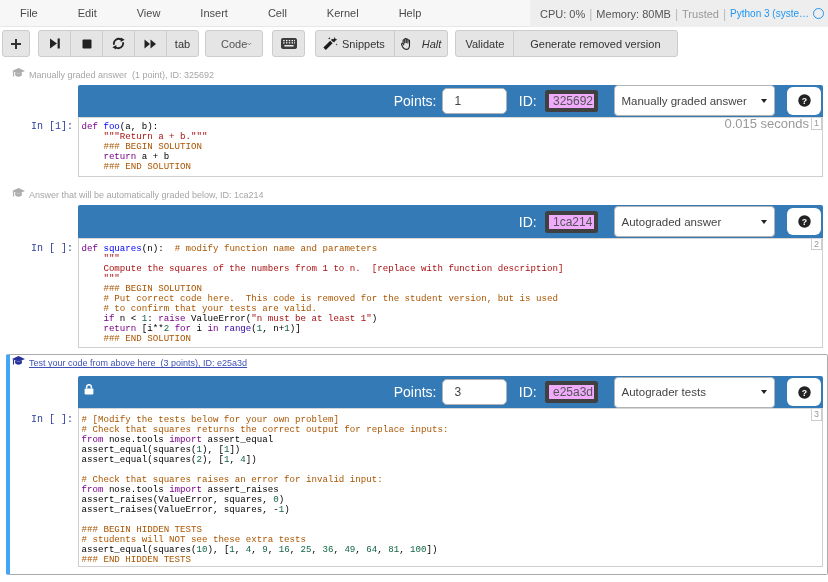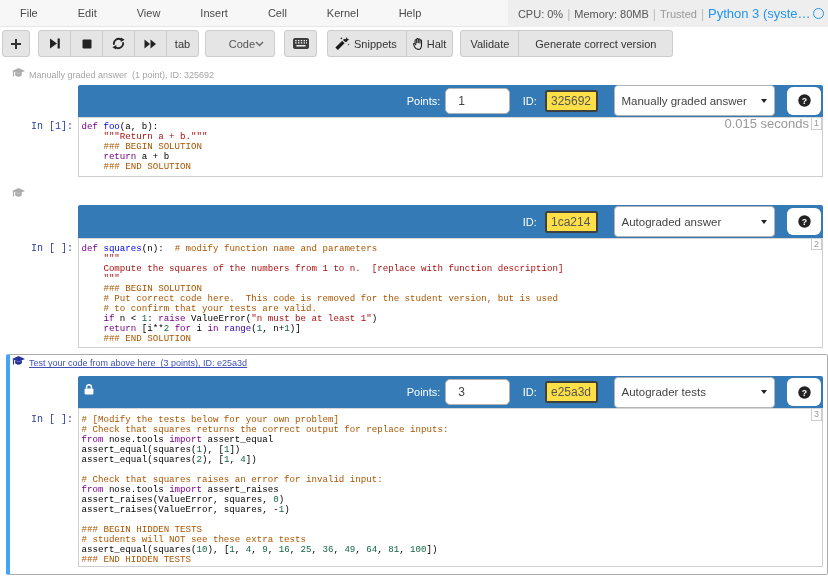--- a/index.html
+++ b/index.html
@@ -8,60 +8,60 @@
 
 
 #menubar { height:27px; background:#f7f7f7; border-bottom:1px solid #e7e7e7;
   display:flex; align-items:center; font-size:11px; color:#4a4a4a; position:relative; }
 #menubar .mi { padding:0 20px; }
 
 #status { position:absolute; right:0; top:0; height:27px; display:flex; align-items:center;
   font-size:11px; color:#555; background:#eeeeee; padding:0 4px 0 10px; }
 #status .sep { color:#bbb; margin:0 4px; font-size:12px; }
 #status .trusted { color:#999; }
-#status .kern { color:#2196F3; font-size:13px; max-width:101px; overflow:hidden; white-space:nowrap; }
+#status .kern { color:#2196F3; font-size:10px; max-width:101px; overflow:hidden; white-space:nowrap; }
 #status .kcircle { margin-left:4px; width:11px; height:11px; border:1.5px solid #2196F3;
   border-radius:50%; }
 
 
 #toolbar { padding:3px 0 0 2px; height:34px; display:flex; align-items:flex-start; }
 .btn { height:27px; background:#e5e5e5; border:1px solid #ccc; border-radius:3px;
   display:inline-flex; align-items:center; justify-content:center; color:#333;
   font-size:11px; padding:0 9px; }
 .bgroup { display:inline-flex; }
 .bgroup .btn { border-radius:0; margin-left:-1px; }
 .bgroup.g1 .btn { width:33px; padding:0; }
 .bgroup .btn:first-child { border-radius:3px 0 0 3px; margin-left:0; }
 .bgroup .btn:last-child { border-radius:0 3px 3px 0; }
 .tspace { width:8px; }
-.codesel { width:70px; justify-content:flex-end; padding:0 10px 0 15px; color:#555; }
+.codesel { width:58px; justify-content:flex-end; padding:0 10px 0 15px; color:#555; }
 
 
 #notebook { padding:5px 0 0 6px; }
 .cell { margin:0 0 0 0; padding:0px 4px 7.7px 2px; border:1px solid transparent;
   border-left-width:4px; border-radius:2px; }
 .cell.selected { border-color:#ababab; border-left-color:#42A5F5; padding-bottom:7px; }
 .cell.c2 { padding-bottom:5.5px; }
 .nblabel { height:16px; display:flex; align-items:center; padding-left:0px; margin-bottom:1.7px;
   font-size:9px; color:#a6a6a6; }
 .nblabel svg { margin-right:4px; margin-bottom:4px; }
 .cell.c2 .nblabel { margin-bottom:2.5px; }
 .cell.selected .nblabel { color:#3f51b5; margin-bottom:4.4px;text-decoration:underline; }
 .cellrow { display:flex; }
 .promptcol { width:65.5px; flex:none; text-align:right; padding-right:4.5px;
   font-family:"Liberation Mono", monospace; font-size:10px; color:#303F9F; }
 .promptcol .prompt { padding-top:39px; line-height:10px; }
 .contentcol { flex:1; min-width:0; }
 .ctb { height:32.5px; background:#337ab7; border-radius:2px 2px 0 0;
   display:flex; align-items:center; justify-content:flex-end; padding:0 2px 0 6px; }
-.ctb .wlabel { color:#fff; font-size:11px; margin-right:5px; }
+.ctb .wlabel { color:#fff; font-size:14px; margin-right:5px; }
 .ctb .pinput { width:65px; height:26px; background:#fff; border:1px solid #b3b3b3;
   border-radius:5px; font-size:12px; color:#444; display:flex; align-items:center;
   padding-left:12px; margin-right:12.3px; }
-.ctb .idinput { width:53px; height:22px; background:#fde047; border:2px solid #404040;
+.ctb .idinput { width:53px; height:22px; background:#f0abfc; border:4px solid #404040;
   border-radius:2.5px; font-size:12px; color:#555; display:flex; align-items:center;
   padding-left:4px; margin-right:15.5px; }
 .ctb .select { width:161px; height:31px; background:#fff; border:1px solid #b3b3b3;
   border-radius:4px; font-size:11.5px; color:#444; display:flex; align-items:center;
   justify-content:space-between; padding:0 5px 0 7px; margin-right:12.5px; }
 .ctb .caret { width:0; height:0; border-left:3.2px solid transparent;
   border-right:3.2px solid transparent; border-top:4.2px solid #222; margin-right:2px; }
 .ctb .qbtn { width:34px; height:27.5px; background:#fff; border-radius:6px;
   display:flex; align-items:center; justify-content:center; }
 .ctb .lock { margin-right:auto; margin-left:0; display:flex; align-items:center; margin-top:-6px; }
@@ -161,27 +161,27 @@
           <path d="M11.7 0 l0.75 1.95 1.95 0.75 -1.95 0.75 -0.75 1.95 -0.75-1.95 -1.95-0.75 1.95-0.75 z" fill="#1a1a1a"></path>
           <path d="M6.3 0.1 l0.35 0.9 0.9 0.35 -0.9 0.35 -0.35 0.9 -0.35-0.9 -0.9-0.35 0.9-0.35 z" fill="#1a1a1a"></path>
           <path d="M13.6 6.4 l0.3 0.8 0.8 0.3 -0.8 0.3 -0.3 0.8 -0.3-0.8 -0.8-0.3 0.8-0.3 z" fill="#1a1a1a"></path>
         </svg>
         <span style="margin-left:4px;">Snippets</span>
       </div>
     <div class="btn" style="padding:0 6px;">
         <svg width="11" height="12" viewBox="0 0 11 12">
           <path d="M2.1 5.8 V2.6 a0.8 0.8 0 0 1 1.6 0 V5 M3.7 4.6 V1.3 a0.8 0.8 0 0 1 1.6 0 V4.6 M5.3 4.6 V1.8 a0.8 0.8 0 0 1 1.6 0 V5 M6.9 5 V2.8 a0.8 0.8 0 0 1 1.6 0 V7.2 c0 2.4-1.3 4.2-3.4 4.2 -1.8 0-2.6-0.8-3.4-2.4 L0.6 6.5 a0.9 0.9 0 0 1 1.5-0.9 l0.7 1.2" fill="none" stroke="#222" stroke-width="1.1" stroke-linecap="round" stroke-linejoin="round"></path>
         </svg>
-        <span style="margin-left:3px;">Halt</span>
+        <span style="margin-left:10px;font-style:italic;">Halt</span>
       </div>
   </div>
   <div class="tspace" style="width:7px;"></div>
   <div class="bgroup">
     <div class="btn">Validate</div>
-    <div class="btn" style="padding:0 16px;">Generate correct version</div>
+    <div class="btn" style="padding:0 16px;">Generate removed version</div>
   </div>
 </div>
 
 <div id="notebook">
 
   <div class="cell">
     <div class="nblabel">
         <svg width="13" height="10" viewBox="0 0 13 10">
           <path d="M6.5 0 L13 2.9 L6.5 5.8 L0 2.9 z" fill="#adadad"></path>
           <path d="M3.1 4.3 v2.5 c0 1.1 1.5 1.9 3.4 1.9 s3.4-0.8 3.4-1.9 V4.3 L6.5 6.1 z" fill="#adadad"></path>
@@ -223,20 +223,21 @@
     </div>
   </div>
 
   <div class="cell c2">
     <div class="nblabel">
         <svg width="13" height="10" viewBox="0 0 13 10">
           <path d="M6.5 0 L13 2.9 L6.5 5.8 L0 2.9 z" fill="#adadad"></path>
           <path d="M3.1 4.3 v2.5 c0 1.1 1.5 1.9 3.4 1.9 s3.4-0.8 3.4-1.9 V4.3 L6.5 6.1 z" fill="#adadad"></path>
           <rect x="0.95" y="3.3" width="1.15" height="5.2" rx="0.55" fill="#adadad"></rect>
         </svg>
+        <span>Answer that will be automatically graded below, ID: 1ca214</span>
       </div>
     <div class="cellrow">
       <div class="promptcol">
           <div class="prompt">In&nbsp;[&nbsp;]:</div>
         </div>
       <div class="contentcol">
         <div class="ctb">
           <span class="wlabel" style="margin-right:8.3px;">ID:</span>
           <div class="idinput">1ca214</div>
           <div class="select">

